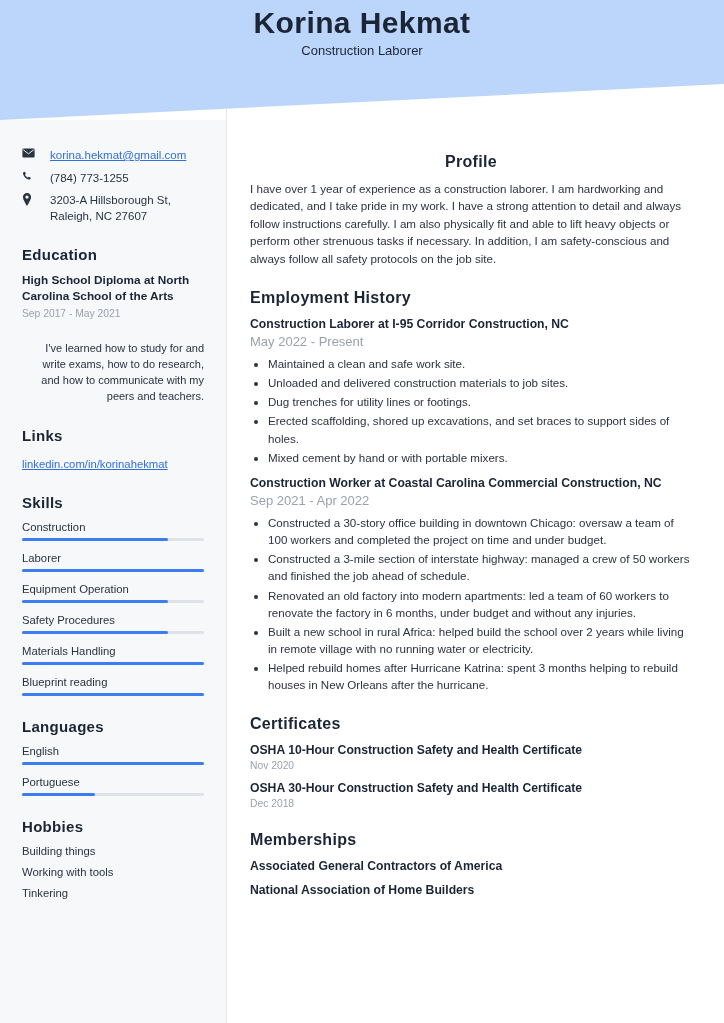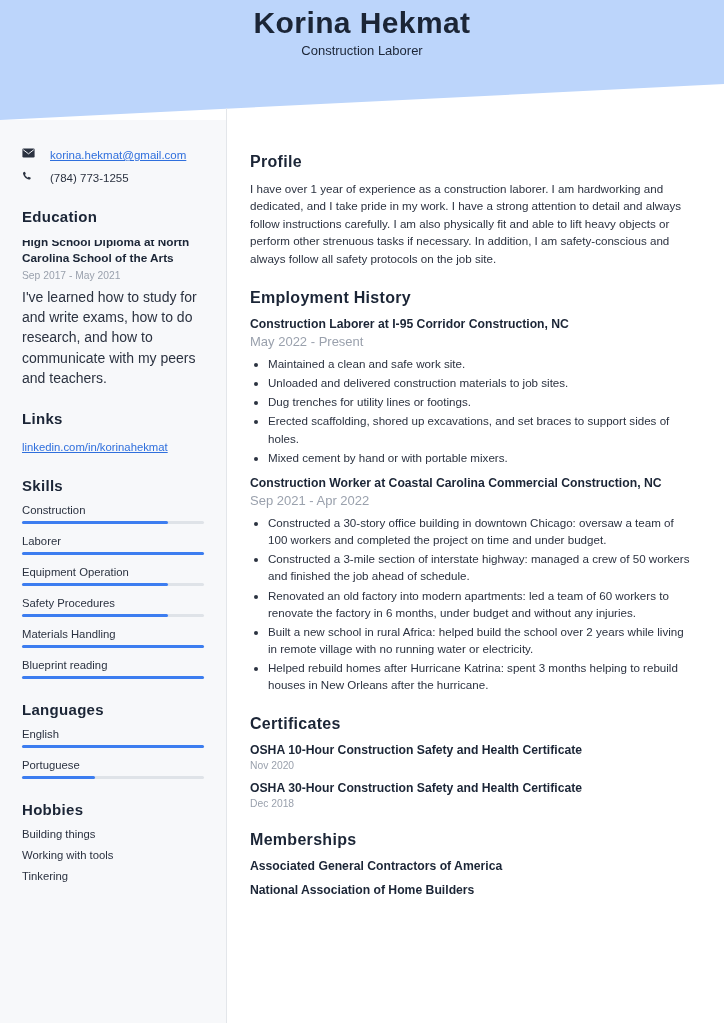--- a/index.html
+++ b/index.html
@@ -119,24 +119,25 @@
     font-weight: bold;
     color: #1b2536;
     line-height: 1.35;
   }
   .edu-dates {
     font-size: 10.3px;
     color: #9aa1ad;
     margin-top: 3px;
   }
   .edu-desc {
-    font-size: 14px;
+    font-size: 11px;
     color: #2b3240;
     line-height: 1.45;
-    margin-top: 6px;
+    margin-top: 22px;
+    text-align: right;
   }
   .links-a {
     font-size: 11.3px;
     color: #2f6fdd;
     text-decoration: underline;
     word-break: break-all;
   }
 
   .skill {
     margin-bottom: 11px;
@@ -169,21 +170,21 @@
     box-sizing: border-box;
     padding: 20px 32px 20px 24px;
   }
   .sec-h {
     font-size: 16px;
     font-weight: bold;
     color: #1b2536;
     letter-spacing: 0.3px;
     margin: 22px 0 9px 0;
   }
-  .sec-h.first { margin-top: 13px; }
+  .sec-h.first { margin-top: 13px; text-align: center; }
   .profile-p {
     font-size: 11.6px;
     line-height: 1.5;
     color: #2b3240;
     margin: 0;
   }
   .job-title {
     font-size: 12.2px;
     font-weight: bold;
     color: #1b2536;
@@ -250,20 +251,31 @@
 
     <div class="contact-row">
       <span class="contact-ico">
         <svg class="icon-svg" width="11" height="11" viewBox="0 0 16 16">
             <path d="M3 1.5c-1 .2-1.8 1.2-1.5 2.3.6 4.2 4.5 8.1 8.7 8.7 1.1.2 2.1-.5 2.3-1.5l.3-1.3-3.3-1.3-1.1 1.3C6.9 9 5.3 7.4 4.3 5.6L5.6 4.5 4.3 1.2 3 1.5z" fill="#2b3240"></path>
           </svg>
       </span>
       <span>(784) 773-1255</span>
     </div>
 
+    <div class="contact-row">
+      <span class="contact-ico">
+        <svg class="icon-svg" width="10" height="13" viewBox="0 0 12 16">
+            <path d="M6 0C3.2 0 1 2.2 1 5c0 3.6 5 11 5 11s5-7.4 5-11c0-2.8-2.2-5-5-5zm0 7a2 2 0 110-4 2 2 0 010 4z" fill="#2b3240"></path>
+          </svg>
+      </span>
+      <span>
+        <span>3203-A Hillsborough St,</span><br>
+        <span>Raleigh, NC 27607</span>
+      </span>
+    </div>
 
     <div class="side-h">Education</div>
     <div class="edu-title">High School Diploma at North Carolina School of the Arts</div>
     <div class="edu-dates">Sep 2017 - May 2021</div>
     <div class="edu-desc">I've learned how to study for and write exams, how to do research, and how to communicate with my peers and teachers.</div>
 
     <div class="side-h">Links</div>
     <div>
       <span class="links-a">linkedin.com/in/korinahekmat</span>
     </div>

